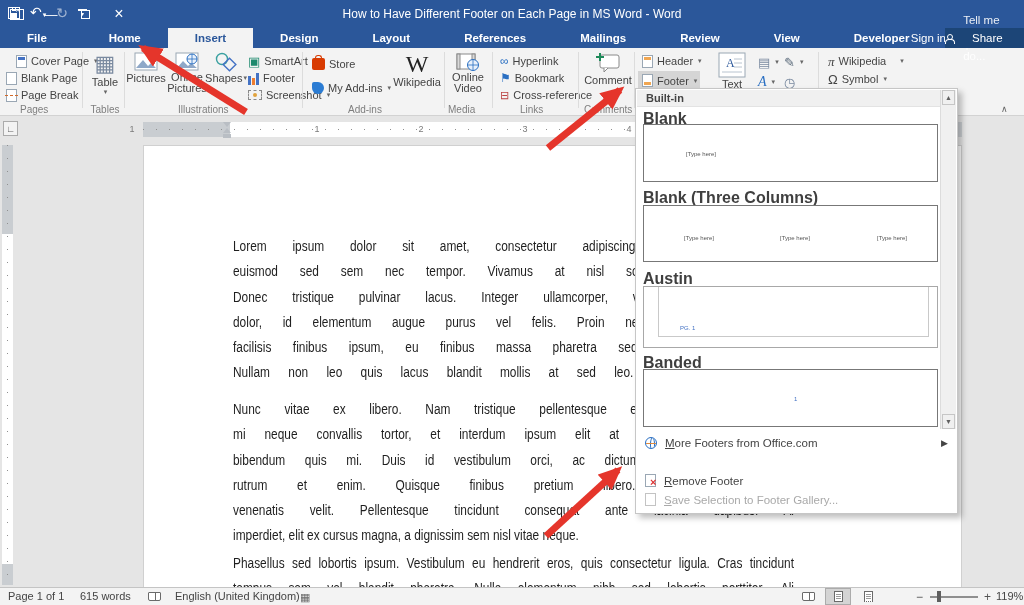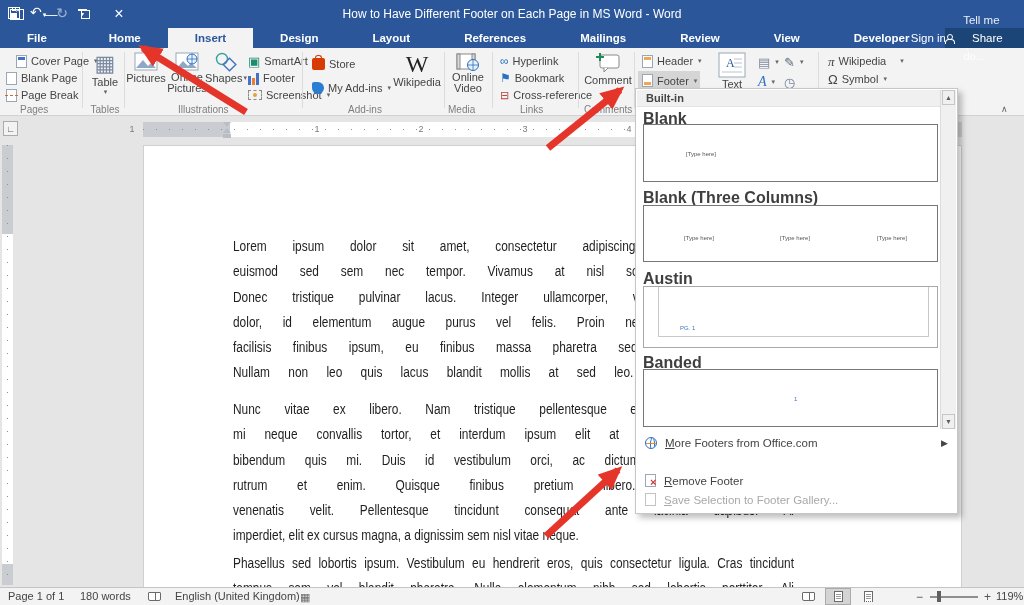--- a/index.html
+++ b/index.html
@@ -428,21 +428,21 @@
     <span class="lbl">Remove Footer</span>
   </div>
   <div class="mi off" style="top:401px;">
     <span class="ic ic-page" style="border-color:#c3c3c3;"></span>
     <span class="lbl">Save Selection to Footer Gallery...</span>
   </div>
 </div>
 
 <div class="abs statusbar">
   <span class="st" style="left:8px;">Page 1 of 1</span>
-  <span class="st" style="left:80px;">180 words</span>
+  <span class="st" style="left:80px;">615 words</span>
   <span class="stic" style="left:148px;top:4px;">
       <span class="bookic"></span>
     </span>
   <span class="st" style="left:175px;">English (United Kingdom)</span>
   <span class="stic" style="left:300px;top:3px;">
       <span class="glyph-ic" style="font-size:11px;color:#6a6a6a;">▦</span>
     </span>
 
   <span class="viewbtn" style="left:795px;">
       <span class="bookic"></span>

